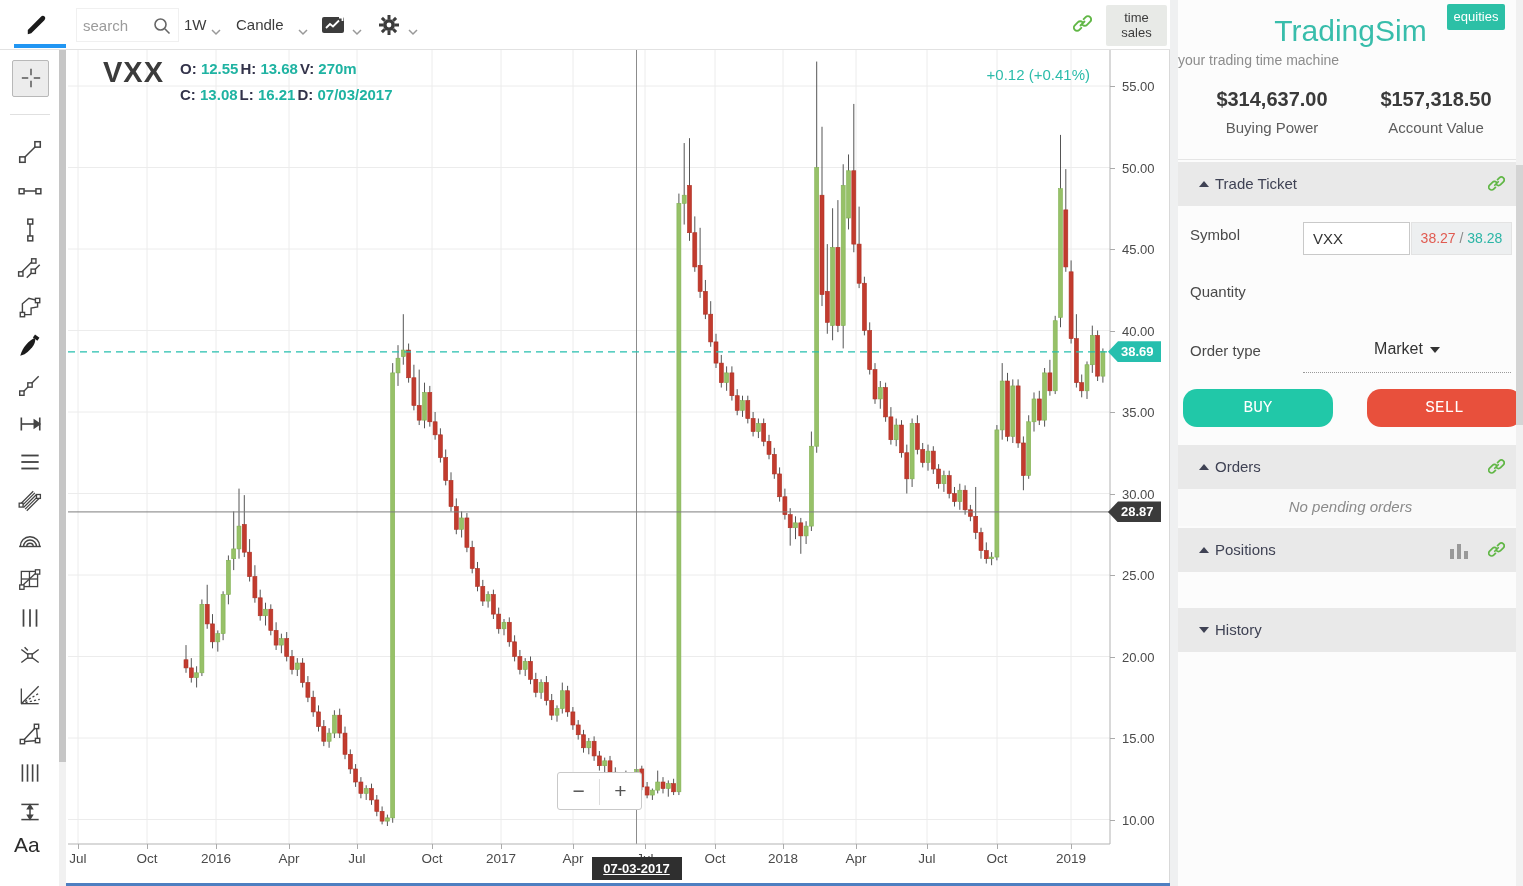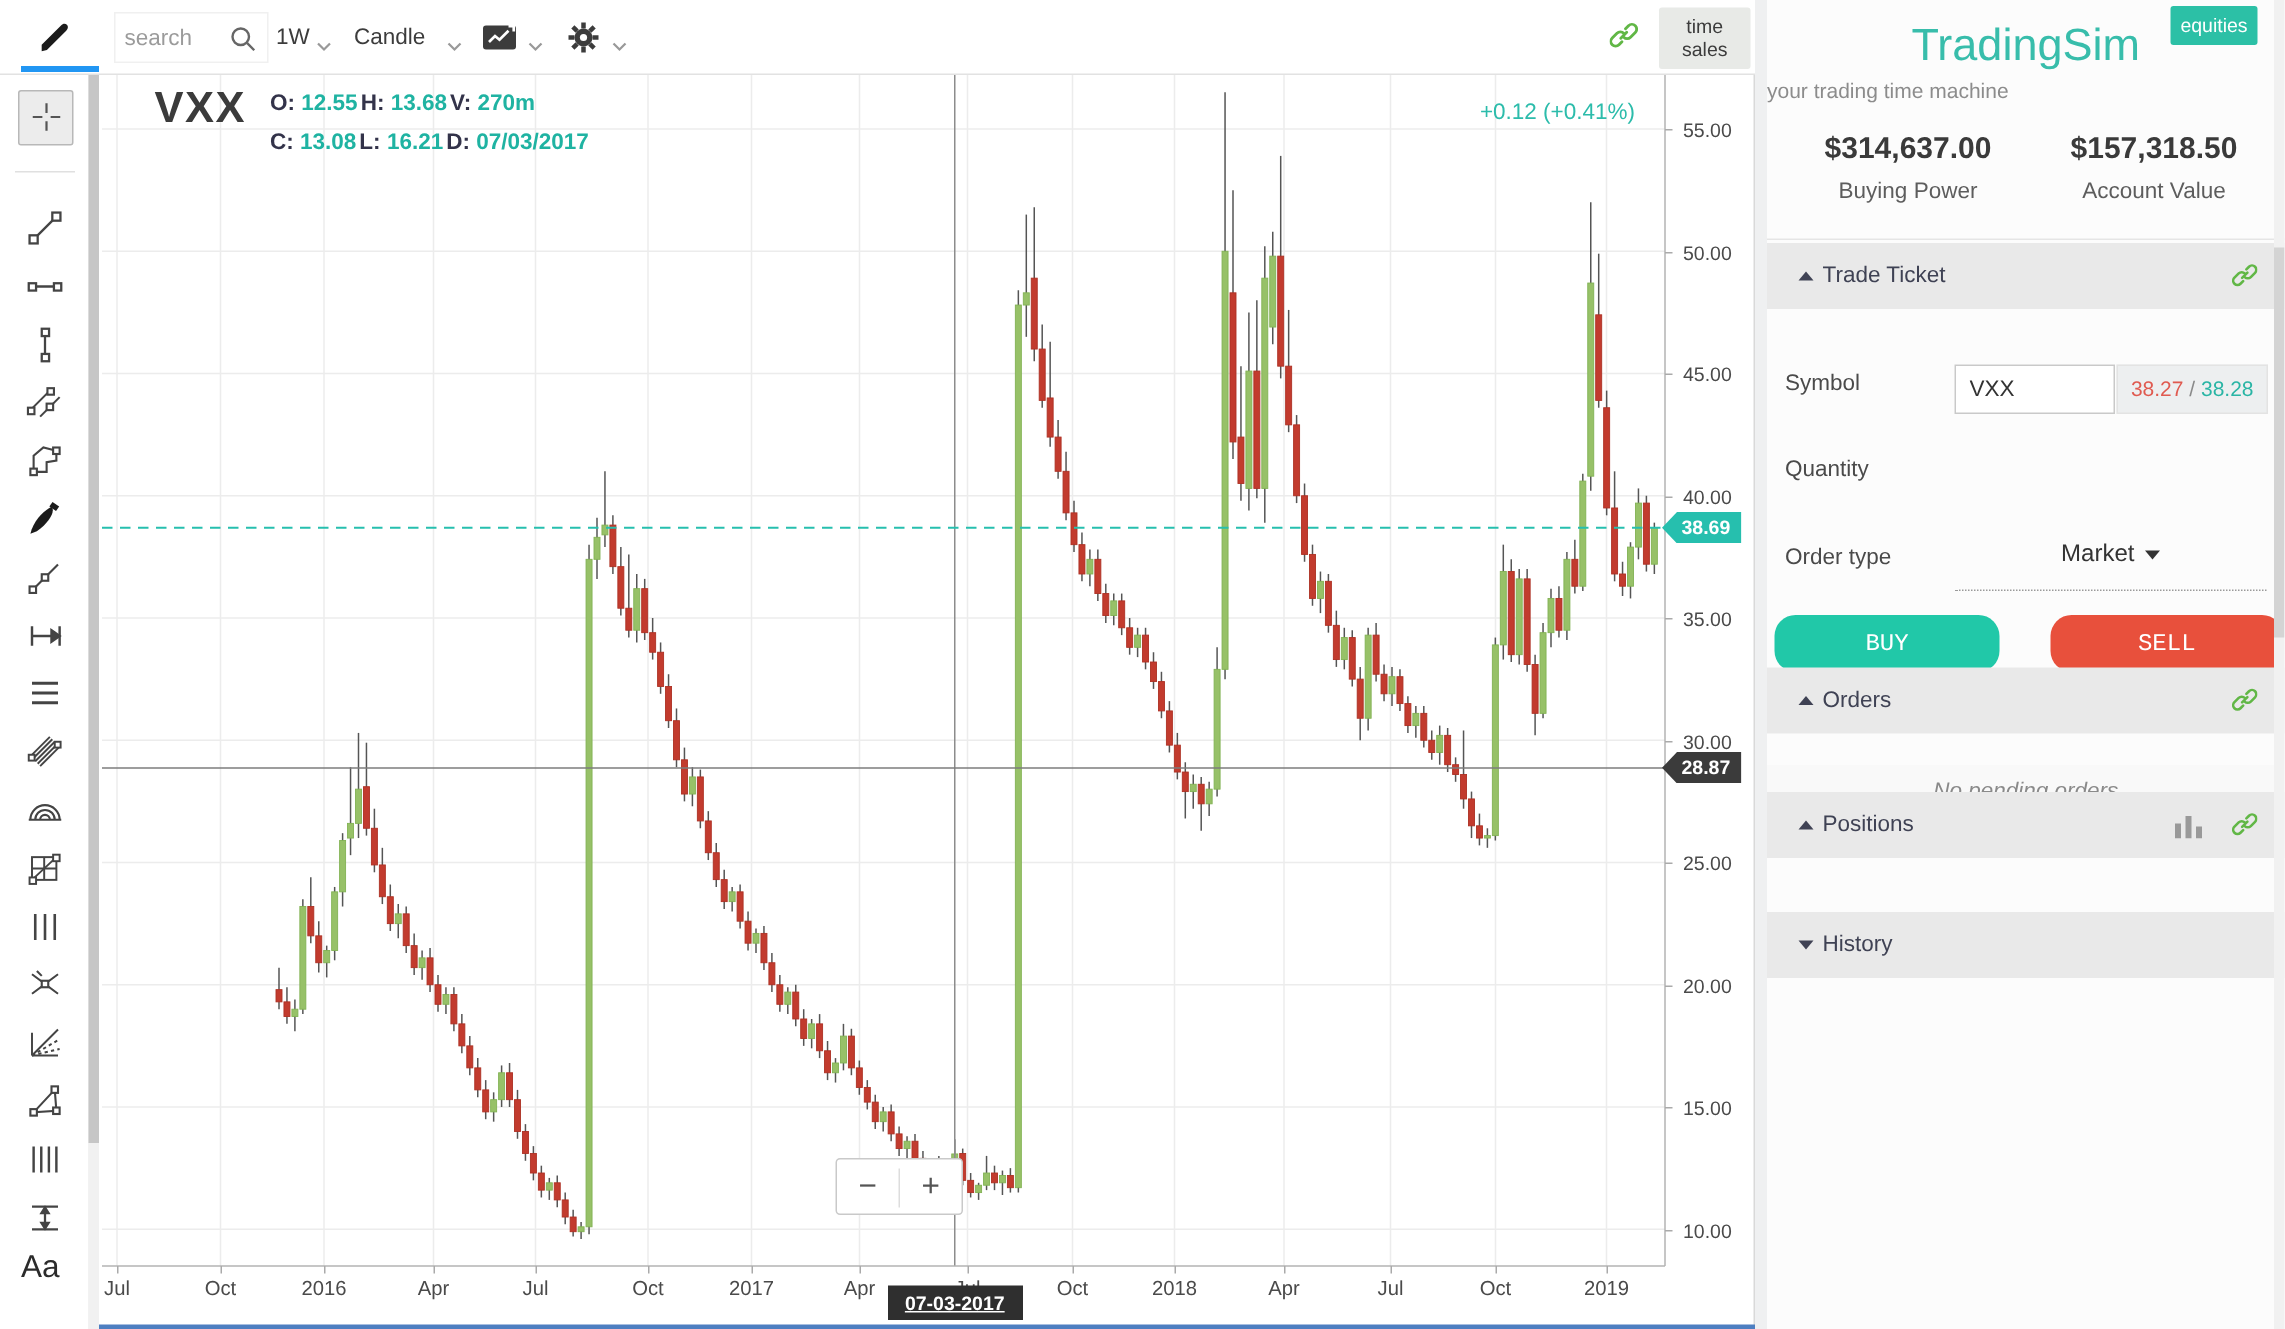--- a/index.html
+++ b/index.html
@@ -63,21 +63,21 @@
   .tagline { position:absolute; left:0; top:52px; width:345px; text-align:left; font-size:14px; color:#8c8c8c; }
   .bal-value { position:absolute; top:88px; font-size:20px; color:#3a3a3a; width:172px; text-align:center;font-weight:bold; }
   .bal-label { position:absolute; top:119px; font-size:15px; color:#5d5d5d; width:172px; text-align:center; }
   .rp-topline { position:absolute; left:0; top:159px; width:345px; height:1px; background:#e5e5e5; }
 
   .sec-head { position:absolute; left:0; width:345px; height:44px; background:#e9e9e9; cursor:pointer; }
   .sec-head .tri-up { position:absolute; left:21px; top:19px; width:0; height:0; border-left:5px solid transparent; border-right:5px solid transparent; border-bottom:6px solid #3f4254; }
   .sec-head .tri-down { position:absolute; left:21px; top:19px; width:0; height:0; border-left:5px solid transparent; border-right:5px solid transparent; border-top:6px solid #3f4254; }
   .sec-head .sec-title { position:absolute; left:37px; top:13px; font-size:15px; color:#3f4254; }
   .sec-link { position:absolute; left:310px; top:13px; }
-  .sec-body { position:absolute; left:0; width:345px; background:#f9f9f9;margin-top:21px; }
+  .sec-body { position:absolute; left:0; width:345px; background:#f9f9f9; }
   .empty-msg { width:345px; text-align:center; font-style:italic; font-size:15px; color:#8a8a8a; }
 
   .tt-label { position:absolute; left:12px; font-size:15px; color:#4a4a4a; }
   .tt-input { position:absolute; border:1px solid #c9c9c9; background:#fff; font-size:15px; color:#333; padding-left:9px; font-family:"Liberation Sans",sans-serif; outline:none; }
   .quote-box { position:absolute; left:233px; top:222px; width:101px; height:33px; background:#edeff0; border:1px solid #e3e3e3; text-align:center; line-height:31px; font-size:14px; }
   .bid { color:#e05a50; } .ask { color:#2ab5a5; } .qsep { color:#8a8a8a; }
   .market-dd { position:absolute; left:125px; top:340px; width:208px; text-align:center; font-size:16px; color:#333; cursor:pointer; }
   .market-dd .dd-tri { display:inline-block; width:0; height:0; border-left:5px solid transparent; border-right:5px solid transparent; border-top:6px solid #333; margin-left:7px; vertical-align:middle; }
   .dotted { position:absolute; left:125px; top:372px; width:208px; border-bottom:1px dotted #9a9a9a; }
   .btn { position:absolute; top:389px; height:38px; border:none; border-radius:14px; color:#fff; font-size:16px; cursor:pointer; font-family:Liberation Mono, monospace; }

